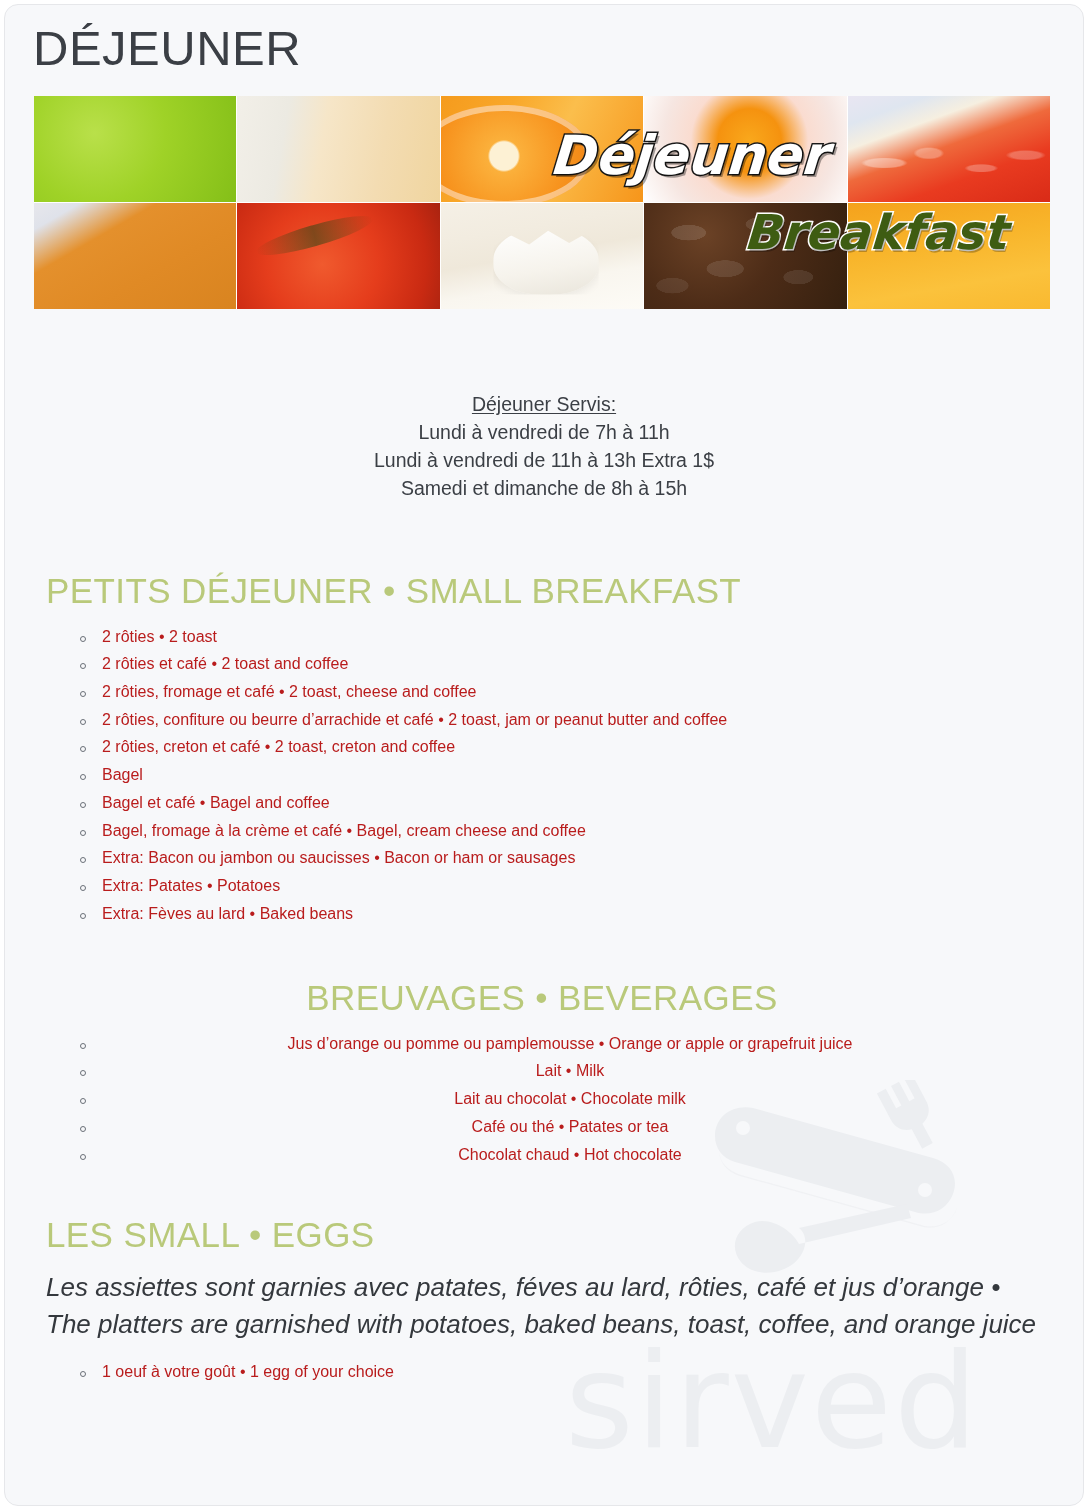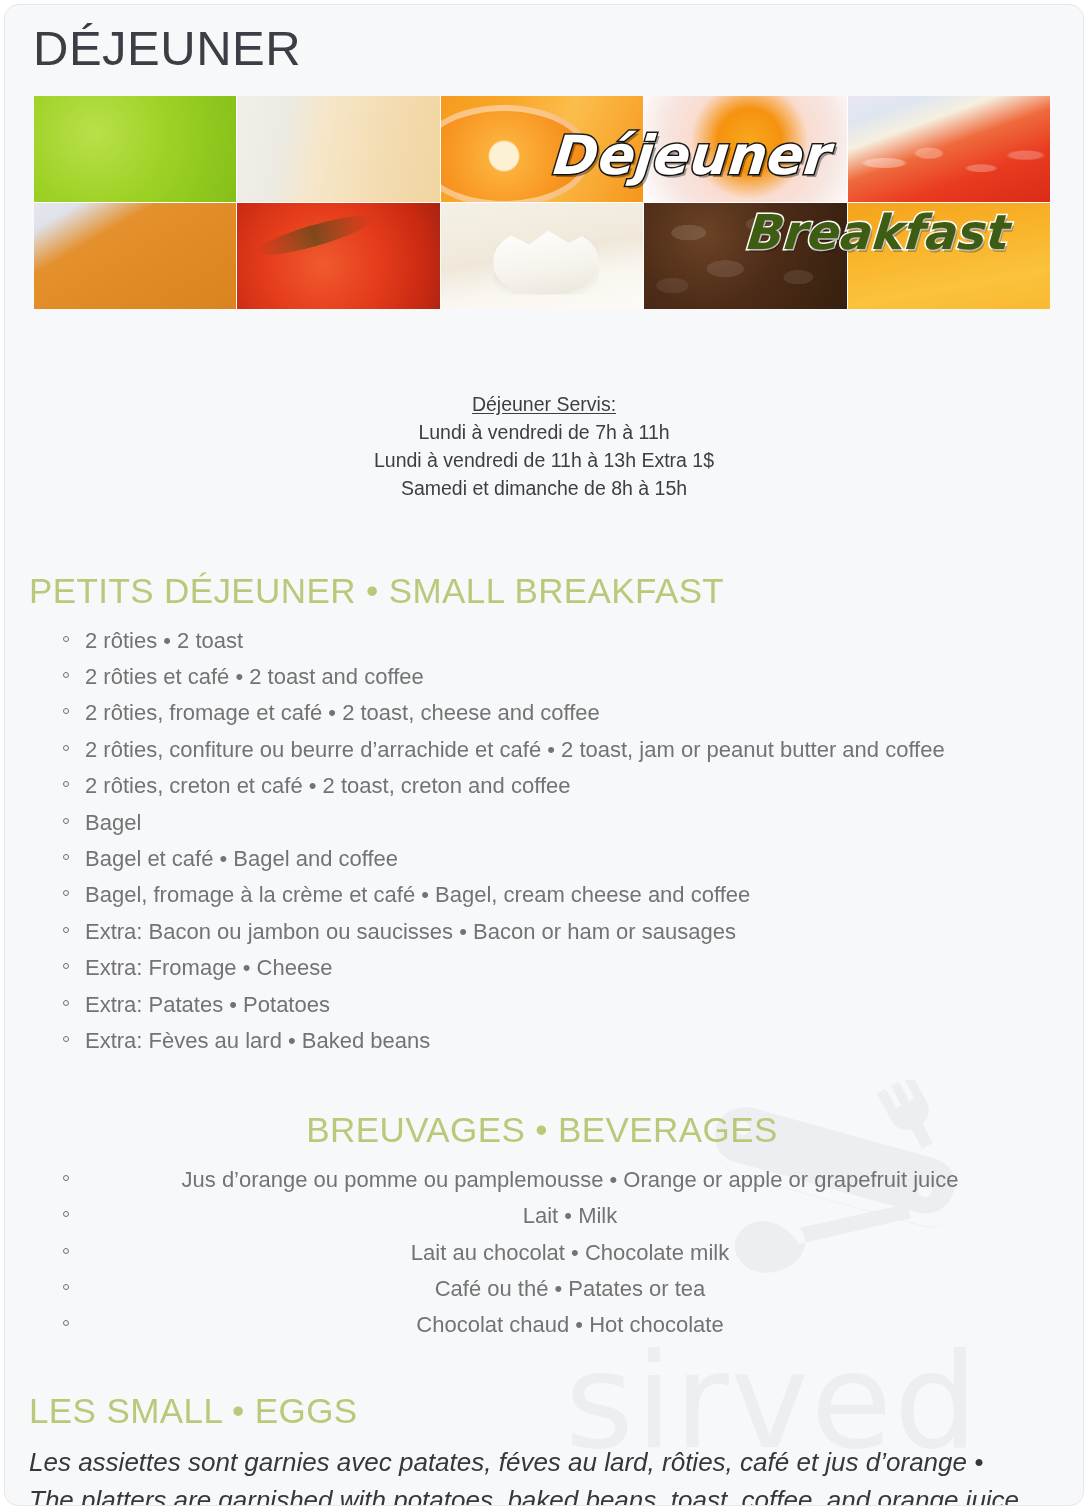--- a/index.html
+++ b/index.html
@@ -196,21 +196,21 @@
     text-underline-offset: 2px;
   }
 
   
   .sections {
     position: relative;
     z-index: 2;
     margin: 0;
     padding: 0 28px 0 24px;
   }
-  .section { margin: 0; }
+  .section { margin: 17px; }
   .section-heading {
     color: #b9c97a;
     font-size: 35px;
     font-weight: 400;
     letter-spacing: 0.4px;
     margin: 0 0 14px 0;
     line-height: 1.1;
     font-family: "Liberation Sans", sans-serif;
   }
   .sec-small  { margin-top: 70px; }
@@ -226,22 +226,22 @@
     max-width: 1000px;
   }
 
   ul.items {
     list-style: none;
     margin: 0;
     padding: 0 0 0 30px;
   }
   ul.items li {
     position: relative;
-    font-size: 22px;
-    color: #737373;
+    font-size: 16px;
+    color: #b91c1c;
     line-height: 1.45;
     padding: 0 0 4.5px 26px;
   }
   ul.items li::before {
     content: "";
     position: absolute;
     left: 4px;
     top: 11px;
     width: 6px;
     height: 6px;
@@ -311,21 +311,20 @@
       <ul class="items">
         <li>2 rôties • 2 toast</li>
         <li>2 rôties et café • 2 toast and coffee</li>
         <li>2 rôties, fromage et café • 2 toast, cheese and coffee</li>
         <li>2 rôties, confiture ou beurre d’arrachide et café • 2 toast, jam or peanut butter and coffee</li>
         <li>2 rôties, creton et café • 2 toast, creton and coffee</li>
         <li>Bagel</li>
         <li>Bagel et café • Bagel and coffee</li>
         <li>Bagel, fromage à la crème et café • Bagel, cream cheese and coffee</li>
         <li>Extra: Bacon ou jambon ou saucisses • Bacon or ham or sausages</li>
-        <li>Extra: Fromage • Cheese</li>
         <li>Extra: Patates • Potatoes</li>
         <li>Extra: Fèves au lard • Baked beans</li>
       </ul>
     </div>
 
     <div class="section sec-bev">
       <h2 class="section-heading">BREUVAGES • BEVERAGES</h2>
       <ul class="items">
         <li>Jus d’orange ou pomme ou pamplemousse • Orange or apple or grapefruit juice</li>
         <li>Lait • Milk</li>

